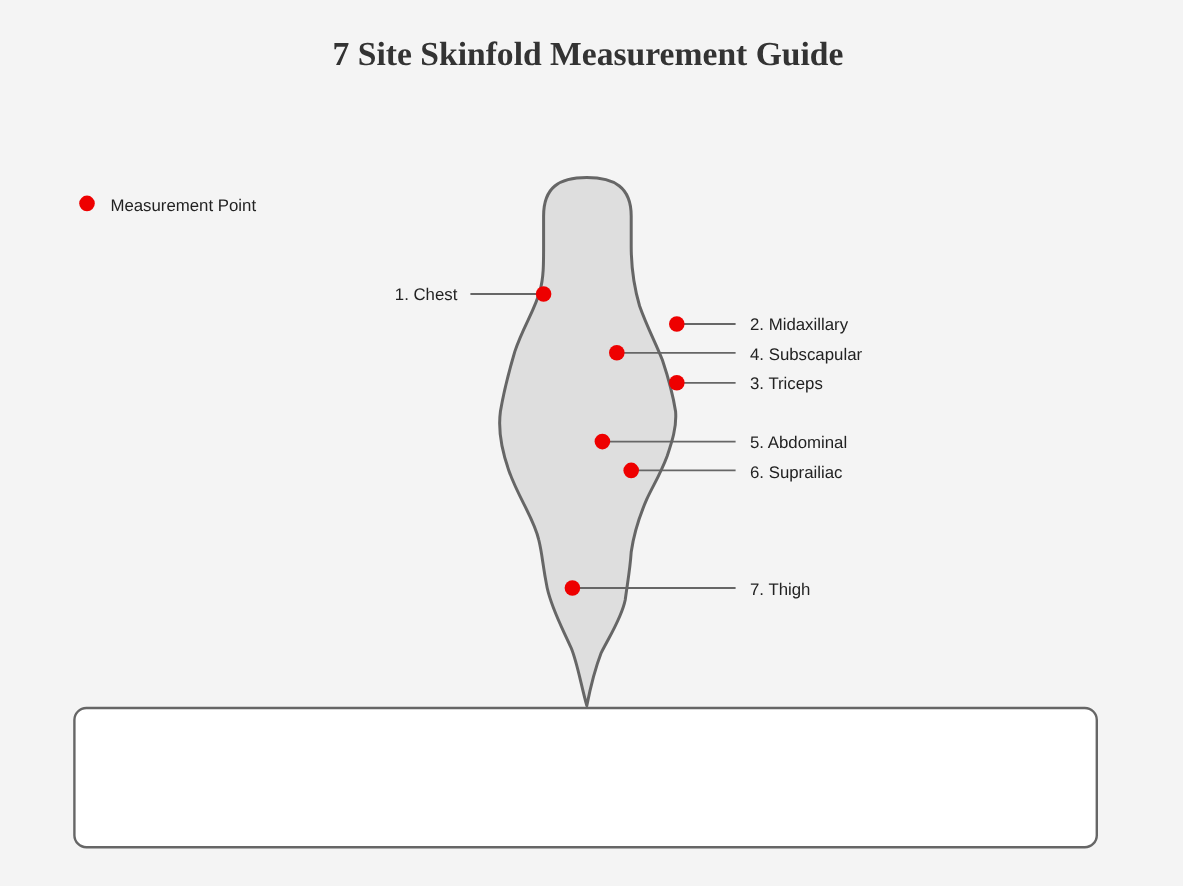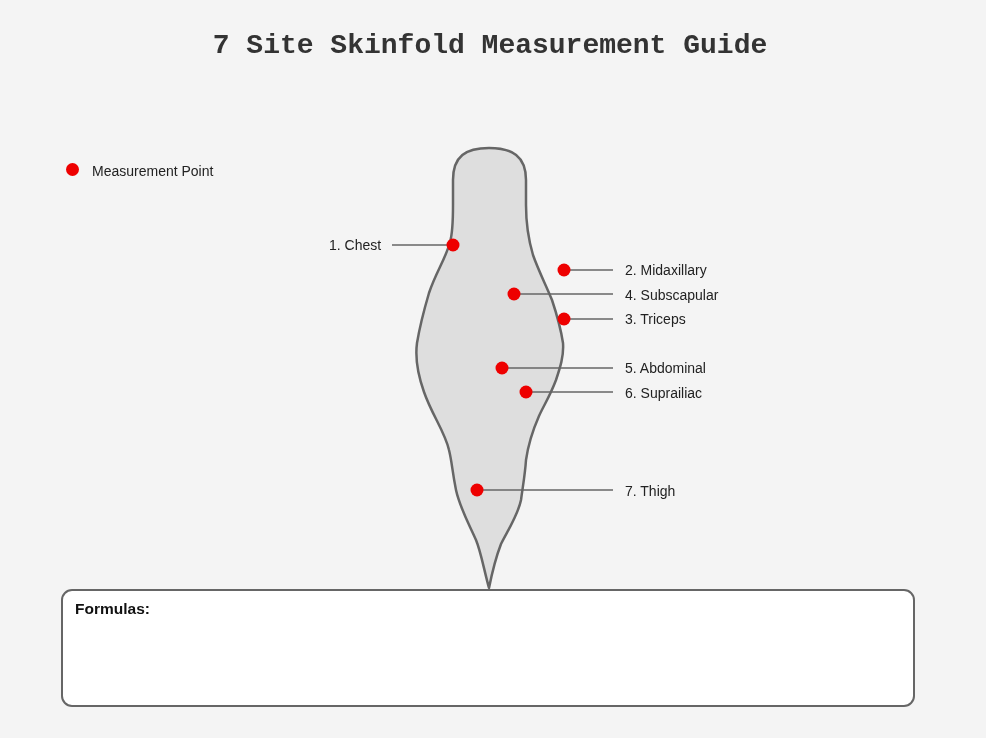--- a/index.html
+++ b/index.html
@@ -5,21 +5,21 @@
   html, body { margin: 0; padding: 0; }
   body {
     width: 986px; height: 738px; background: #f4f4f4;
     position: relative; overflow: hidden;
     font-family: "Liberation Sans", "DejaVu Sans", sans-serif;
     color: #222;
   }
   .title {
     position: absolute; left: 0; top: 30px; width: 980px;
     text-align: center; font-size: 28px; font-weight: bold; color: #333;
-    font-family: Liberation Mono, monospace;
+    font-family: Liberation Serif, serif;
     letter-spacing: 0px;
   }
   .legend {
     position: absolute; left: 66px; top: 163px; display: flex; align-items: flex-start;
   }
   .legend .dot {
     width: 13px; height: 13px; border-radius: 50%; background: #ee0000; margin-right: 13px;
   }
   .legend .lbl { font-size: 14px; color: #222; }
   svg.diagram { position: absolute; left: 0; top: 0; }
@@ -99,14 +99,13 @@
       </g>
       <g>
         <line x1="477" y1="490" x2="613" y2="490" stroke="#666666" stroke-width="1.5"></line>
         <circle cx="477" cy="490" r="6.5" fill="#ee0000"></circle>
         <text x="625" y="496" class="site-label">7. Thigh</text>
       </g>
     </g>
 </svg>
 
 <div class="formula-box">
-  <div class="fh">Formulas:</div>
 </div>
 
 </body></html>

